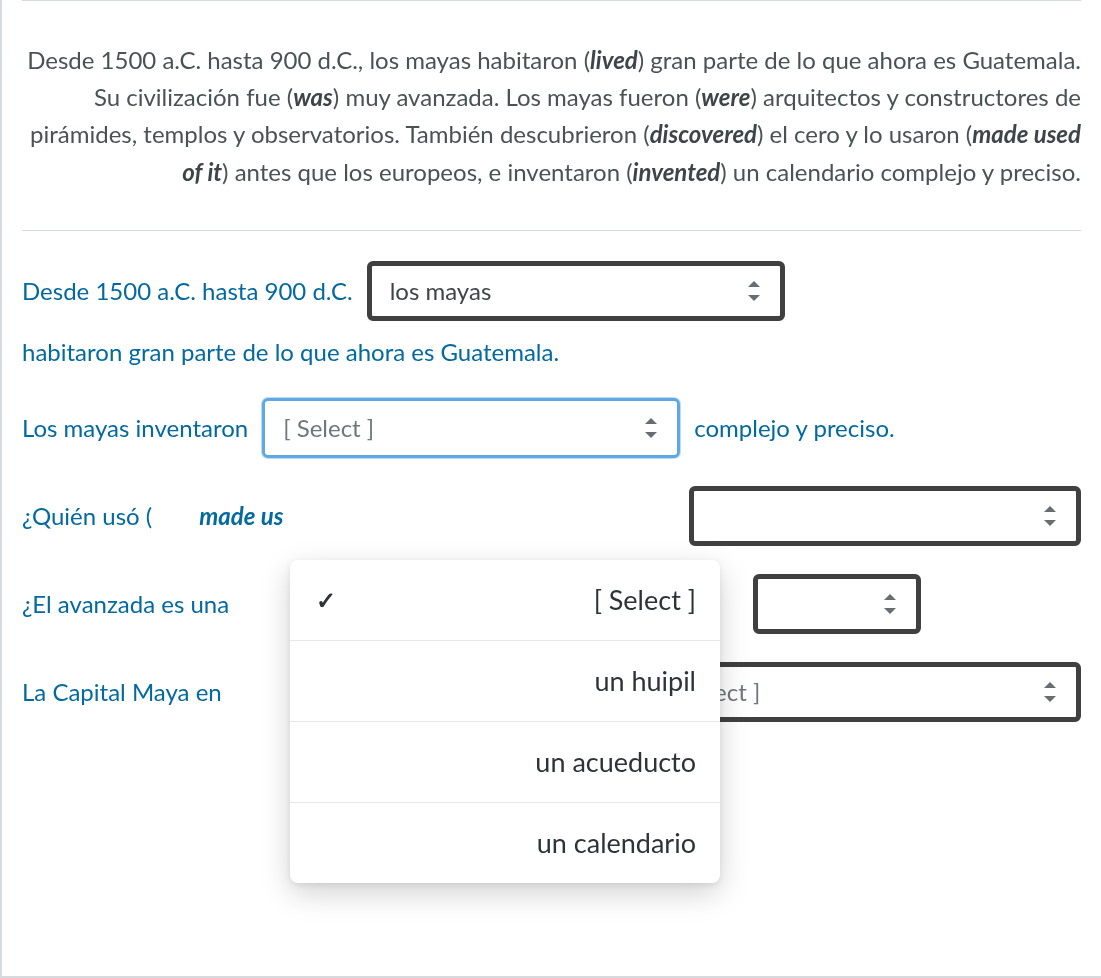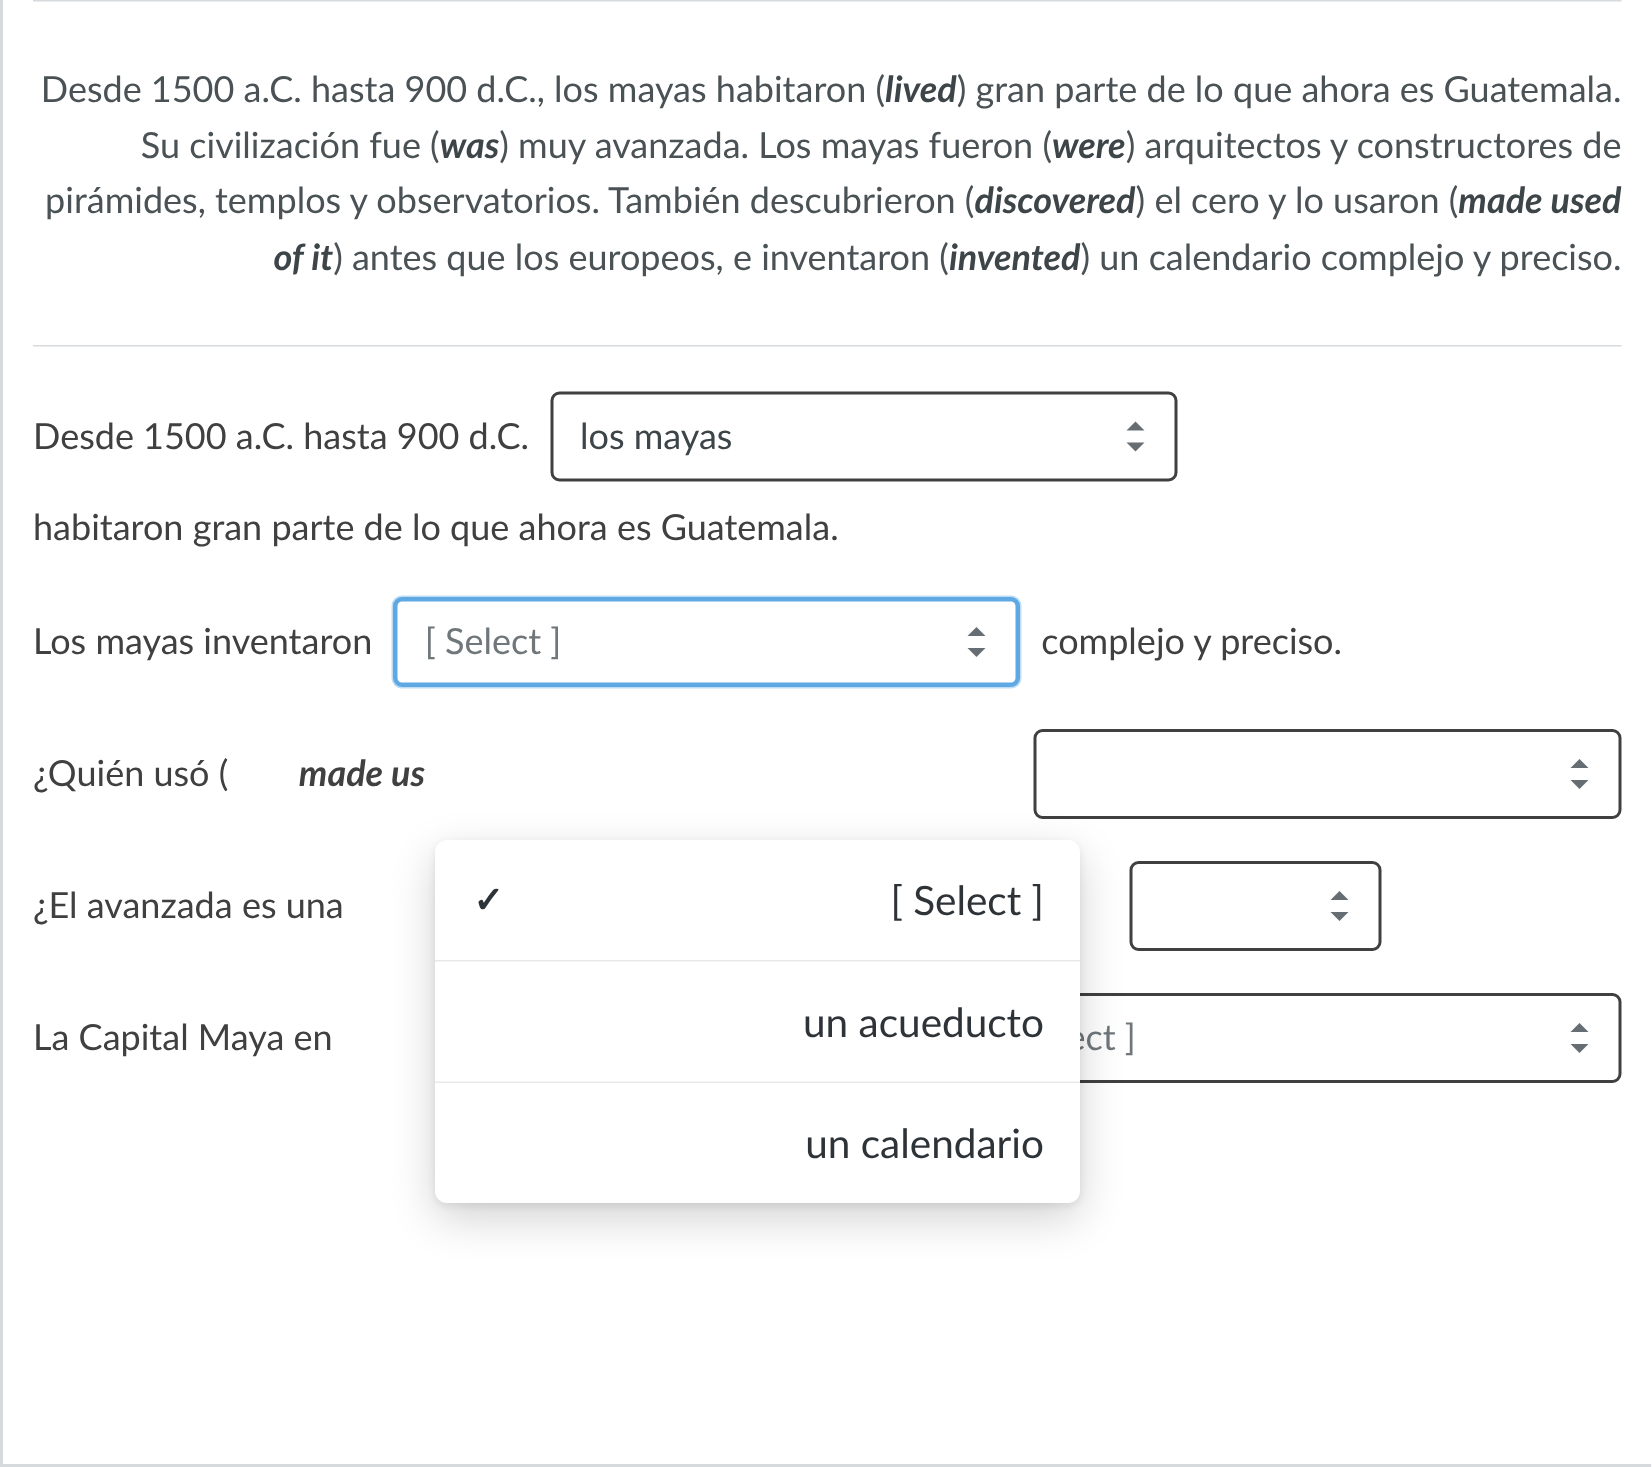--- a/index.html
+++ b/index.html
@@ -40,34 +40,34 @@
     padding: 30px 0 40px 0;
   }
   .row {
     display: flex;
     flex-wrap: wrap;
     align-items: center;
     margin-bottom: 28px;
     gap: 12px 14px;
   }
   .txt {
-    color: #404040;
+    color: #0369a1;
   }
   .txt em {
     font-style: italic;
     font-weight: 700;
     margin-left: 47px;
   }
   .select {
     display: inline-flex;
     align-items: center;
     justify-content: space-between;
     height: 60px;
     padding: 0 18px;
-    border: 2px solid #404040;
+    border: 5px solid #404040;
     border-radius: 6px;
     background: #fff;
     color: #3d4549;
     box-sizing: border-box;
     min-width: 150px;
     cursor: pointer;
   }
   .select.placeholder .sel-text {
     color: #6f777b;
   }
@@ -210,20 +210,23 @@
     </div>
 
   </div>
 
   <div class="dropdown">
     <div class="dd-item selected">
       <span class="check">✓</span>
       <span class="dd-text">[ Select ]</span>
     </div>
     <div class="dd-item">
+      <span class="dd-text">un huipil</span>
+    </div>
+    <div class="dd-item">
       <span class="dd-text">un acueducto</span>
     </div>
     <div class="dd-item">
       <span class="dd-text">un calendario</span>
     </div>
   </div>
 
 </div>
 
 </body></html>

